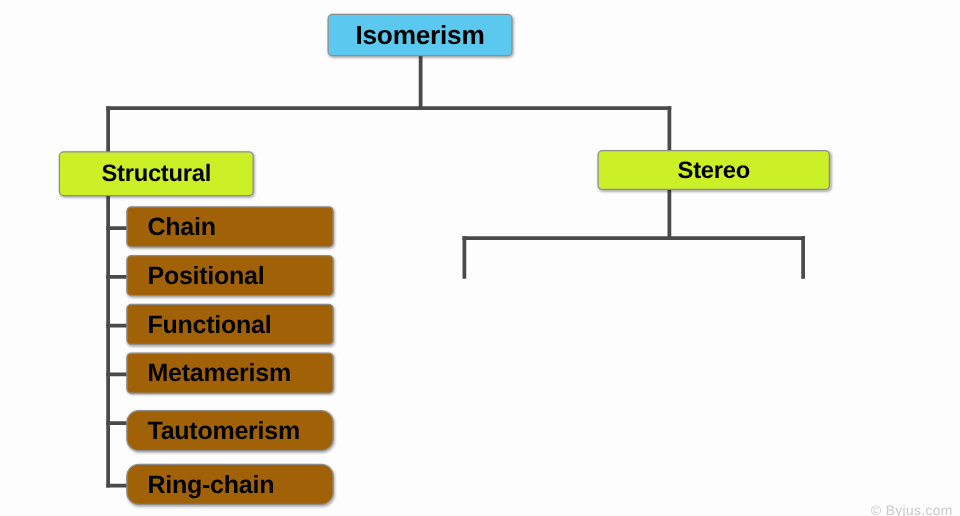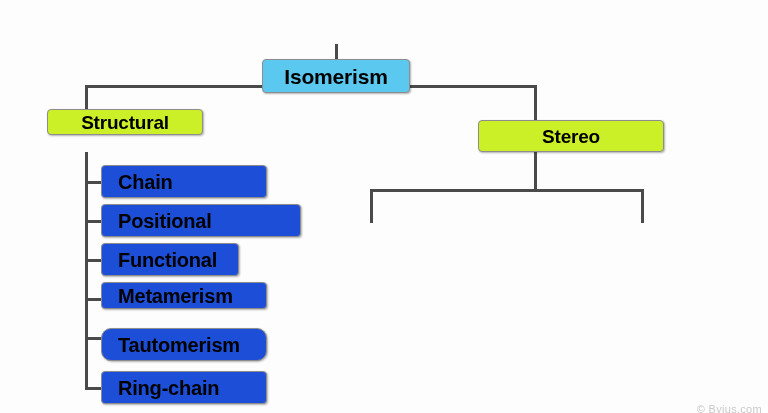--- a/index.html
+++ b/index.html
@@ -37,28 +37,27 @@
     font-weight: bold;
     letter-spacing: -0.2px;
     text-align: center;
     box-shadow: 1px 1px 2px rgba(0,0,0,0.30);
     line-height: 1;
     white-space: nowrap;
   }
   .node.root {
     background: #5bc8f0;
     font-size: 21px;
-    margin-top: 48px;
   }
   .node.branch {
     background: #ccf028;
     font-size: 19px;
   }
   .node.leaf {
-    background: #1d4ed8;
+    background: #a16207;
     font-size: 20px;
   }
   .node.leaf-left {
     justify-content: flex-start;
     padding-left: 16px;
   }
 
   
   #watermark {
     position: absolute;
@@ -89,26 +88,26 @@
   <div class="line hline" style="left:85px; top:337px; width:17px; height:3px;"></div>
   <div class="line hline" style="left:85px; top:387px; width:17px; height:3px;"></div>
 
   <div class="line vline" style="left:534px; top:152px; width:3px; height:39px;"></div>
   <div class="line hline" style="left:370px; top:189px; width:274px; height:3px;"></div>
   <div class="line vline" style="left:370px; top:189px; width:3px; height:34px;"></div>
   <div class="line vline" style="left:641px; top:189px; width:3px; height:34px;"></div>
 
   <div class="node root" style="left:262px; top:11px; width:148px; height:34px;">Isomerism</div>
 
-  <div class="node branch" style="left:47px; top:109px; width:156px; height:26px;">Structural</div>
+  <div class="node branch" style="left:47px; top:121px; width:156px; height:36px;">Structural</div>
   <div class="node branch" style="left:478px; top:120px; width:186px; height:32px;">Stereo</div>
 
   <div class="node leaf leaf-left" style="left:101px; top:165px; width:166px; height:33px;">Chain</div>
-  <div class="node leaf leaf-left" style="left:101px; top:204px; width:200px; height:33px;">Positional</div>
-  <div class="node leaf leaf-left" style="left:101px; top:243px; width:138px; height:33px;">Functional</div>
-  <div class="node leaf leaf-left" style="left:101px; top:282px; width:166px; height:27px;">Metamerism</div>
+  <div class="node leaf leaf-left" style="left:101px; top:204px; width:166px; height:33px;">Positional</div>
+  <div class="node leaf leaf-left" style="left:101px; top:243px; width:166px; height:33px;">Functional</div>
+  <div class="node leaf leaf-left" style="left:101px; top:282px; width:166px; height:33px;">Metamerism</div>
   <div class="node leaf leaf-left" style="left:101px; top:328px; width:166px; height:33px;border-radius:10px;">Tautomerism</div>
-  <div class="node leaf leaf-left" style="left:101px; top:371px; width:166px; height:33px;">Ring-chain</div>
+  <div class="node leaf leaf-left" style="left:101px; top:371px; width:166px; height:33px;border-radius:10px;">Ring-chain</div>
 
 
   <div id="watermark">© Byjus.com</div>
 
 </div>
 
 </body></html>

